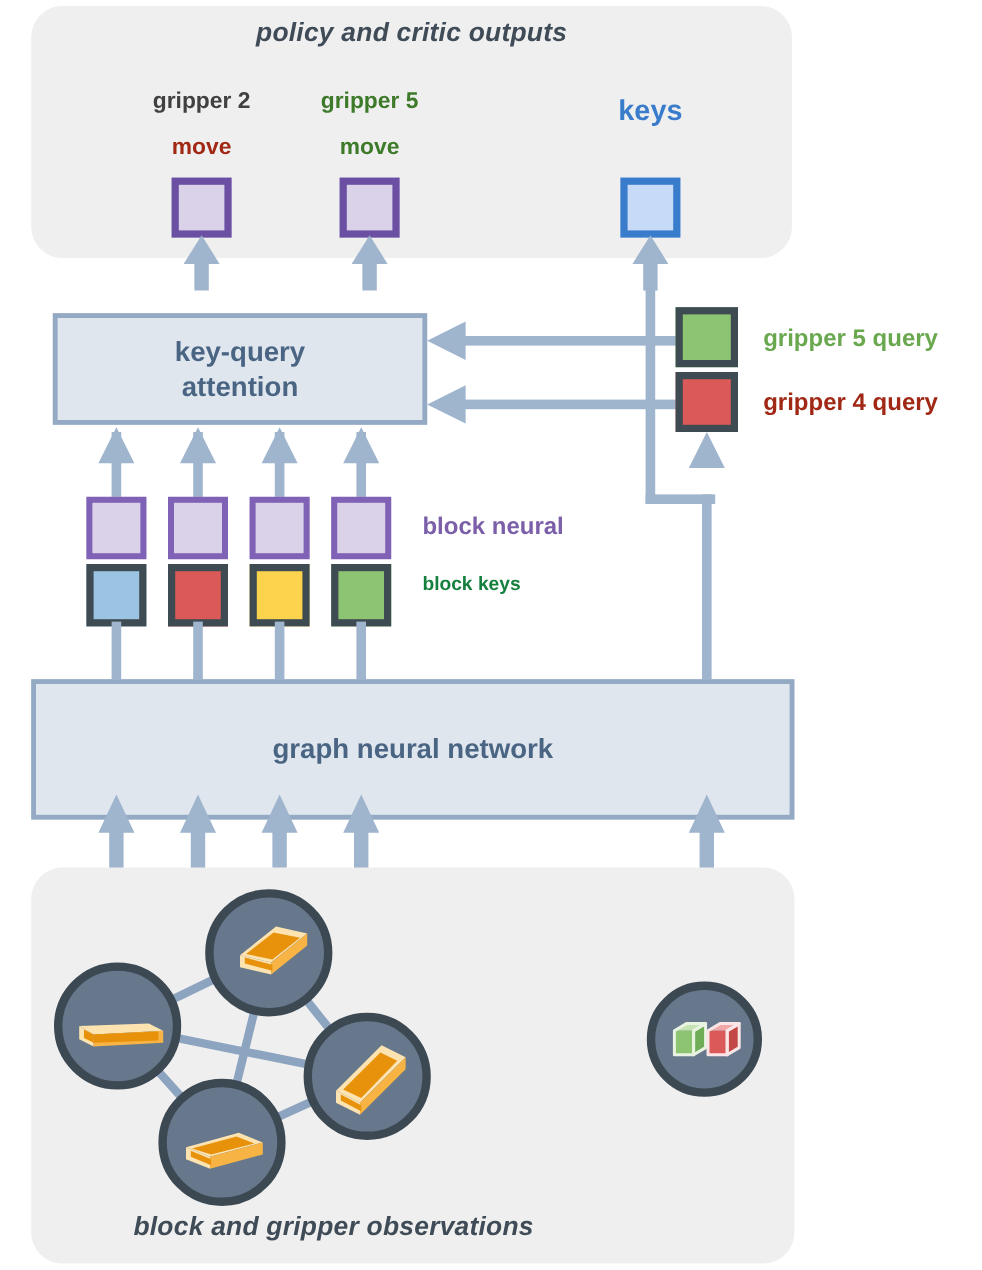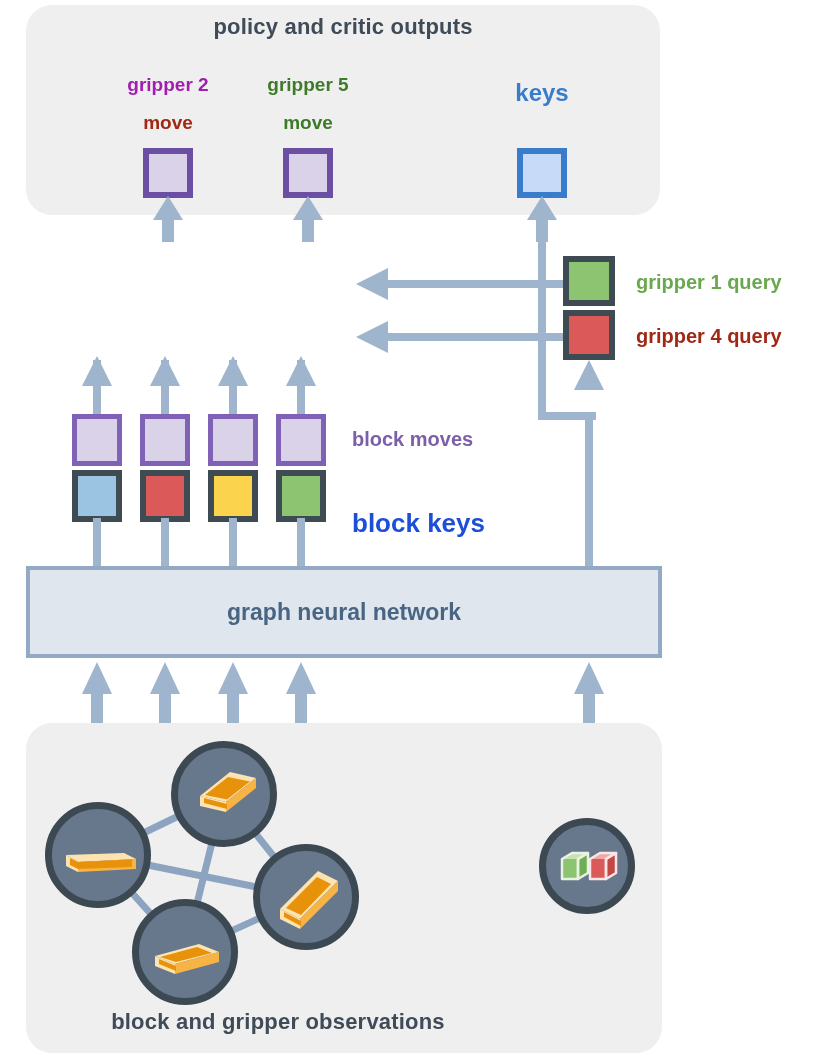--- a/index.html
+++ b/index.html
@@ -21,20 +21,21 @@
     position: absolute;
     background: #efefef;
     border-radius: 26px;
   }
   .panel-title {
     position: absolute;
     font-weight: bold;
     color: #3f4b57;
     text-align: center;
     letter-spacing: .2px;
+    font-style: italic;
   }
   .procbox {
     position: absolute;
     background: #dfe6ee;
     border: 4px solid #93a9c4;
     box-sizing: border-box;
     display: flex;
     align-items: center;
     justify-content: center;
     text-align: center;
@@ -83,51 +84,57 @@
   svg.edges { position: absolute; left: 0; top: 0; }
 </style>
 </head>
 <body>
 
 <div id="stage">
 
   <div class="panel" style="left:26px; top:5px; width:634px; height:210px;"></div>
   <div class="panel-title" style="left:26px; top:14px; width:634px; font-size:22px;">policy and critic outputs</div>
 
-  <div class="lbl" style="left:110px; top:74px; width:116px; text-align:center; font-size:19px; color:#a21caf;">gripper 2</div>
+  <div class="lbl" style="left:110px; top:74px; width:116px; text-align:center; font-size:19px; color:#404040;">gripper 2</div>
   <div class="lbl" style="left:110px; top:112px; width:116px; text-align:center; font-size:19px; color:#a02814;">move</div>
   <div class="cell movetop" style="left:143px; top:148px; width:50px; height:50px;"></div>
 
   <div class="lbl" style="left:250px; top:74px; width:116px; text-align:center; font-size:19px; color:#3d7a29;">gripper 5</div>
   <div class="lbl" style="left:250px; top:112px; width:116px; text-align:center; font-size:19px; color:#3d7a29;">move</div>
   <div class="cell movetop" style="left:283px; top:148px; width:50px; height:50px;"></div>
 
   <div class="lbl" style="left:484px; top:79px; width:116px; text-align:center; font-size:24px; color:#3a7ccc;">keys</div>
   <div class="cell value" style="left:517px; top:148px; width:50px; height:50px;"></div>
 
   <svg class="arrow" style="left:152px; top:196px; width:32px; height:46px;">
     <polygon points="16,0 31,24 22,24 22,46 10,46 10,24 1,24" fill="#9fb4cd"></polygon>
   </svg>
   <svg class="arrow" style="left:292px; top:196px; width:32px; height:46px;">
     <polygon points="16,0 31,24 22,24 22,46 10,46 10,24 1,24" fill="#9fb4cd"></polygon>
   </svg>
   <svg class="arrow" style="left:526px; top:196px; width:32px; height:46px;">
     <polygon points="16,0 31,24 22,24 22,46 10,46 10,24 1,24" fill="#9fb4cd"></polygon>
   </svg>
 
+  <div class="procbox" style="left:44px; top:261px; width:312px; height:93px; font-size:23px;">
+    <div>
+      <div>key-query</div>
+      <div>attention</div>
+    </div>
+  </div>
 
   <div class="conn vline" style="left:538px; top:240px; height:180px;"></div>
   <div class="conn hline" style="left:538px; top:412px; width:58px;"></div>
 
   <div class="conn hline" style="left:380px; top:280px; width:188px;"></div>
   <svg class="arrow" style="left:356px; top:268px; width:32px; height:32px;">
     <polygon points="0,16 32,0 32,32" fill="#9fb4cd"></polygon>
   </svg>
   <div class="cell key" style="left:563px; top:256px; width:52px; height:50px; background:#8cc472;"></div>
-  <div class="lbl" style="left:636px; top:271px; font-size:20px; color:#6aa84f;">gripper 1 query</div>
+  <div class="lbl" style="left:636px; top:271px; font-size:20px; color:#6aa84f;">gripper 5 query</div>
 
   <div class="conn hline" style="left:380px; top:333px; width:188px;"></div>
   <svg class="arrow" style="left:356px; top:321px; width:32px; height:32px;">
     <polygon points="0,16 32,0 32,32" fill="#9fb4cd"></polygon>
   </svg>
   <div class="cell key" style="left:563px; top:310px; width:52px; height:50px; background:#db5959;"></div>
   <div class="lbl" style="left:636px; top:325px; font-size:20px; color:#a02814;">gripper 4 query</div>
 
   <div class="conn vline" style="left:585px; top:412px; height:240px;"></div>
   <svg class="arrow" style="left:573px; top:360px; width:32px; height:58px;">
@@ -150,35 +157,35 @@
     </svg>
   <svg class="arrow" style="left:285px; top:356px; width:32px; height:32px;">
     <polygon points="16,0 31,30 1,30" fill="#9fb4cd"></polygon>
     </svg>
 
   <div class="cell move" style="left:72px; top:414px; width:50px; height:52px;"></div>
   <div class="cell move" style="left:140px; top:414px; width:50px; height:52px;"></div>
   <div class="cell move" style="left:208px; top:414px; width:50px; height:52px;"></div>
   <div class="cell move" style="left:276px; top:414px; width:50px; height:52px;"></div>
 
-  <div class="lbl" style="left:352px; top:428px; font-size:20px; color:#7b5fa8;">block moves</div>
+  <div class="lbl" style="left:352px; top:428px; font-size:20px; color:#7b5fa8;">block neural</div>
 
   <div class="cell key" style="left:72px; top:470px; width:50px; height:52px; background:#9bc4e2;"></div>
   <div class="cell key" style="left:140px; top:470px; width:50px; height:52px; background:#db5959;"></div>
   <div class="cell key" style="left:208px; top:470px; width:50px; height:52px; background:#fcd34d;"></div>
   <div class="cell key" style="left:276px; top:470px; width:50px; height:52px; background:#8cc472;"></div>
 
-  <div class="lbl" style="left:352px; top:508px; font-size:26px; color:#1d4ed8;">block keys</div>
+  <div class="lbl" style="left:352px; top:479px; font-size:16px; color:#15803d;">block keys</div>
 
   <div class="conn vline" style="left:93px; top:518px; height:52px;"></div>
   <div class="conn vline" style="left:161px; top:518px; height:52px;"></div>
   <div class="conn vline" style="left:229px; top:518px; height:52px;"></div>
   <div class="conn vline" style="left:297px; top:518px; height:52px;"></div>
 
-  <div class="procbox" style="left:26px; top:566px; width:636px; height:92px; font-size:23px;">
+  <div class="procbox" style="left:26px; top:566px; width:636px; height:117px; font-size:23px;">
     <span>graph neural network</span>
   </div>
 
   <svg class="arrow" style="left:81px; top:662px; width:32px; height:62px;">
     <polygon points="16,0 31,32 22,32 22,62 10,62 10,32 1,32" fill="#9fb4cd"></polygon>
     </svg>
   <svg class="arrow" style="left:149px; top:662px; width:32px; height:62px;">
     <polygon points="16,0 31,32 22,32 22,62 10,62 10,32 1,32" fill="#9fb4cd"></polygon>
     </svg>
   <svg class="arrow" style="left:217px; top:662px; width:32px; height:62px;">

